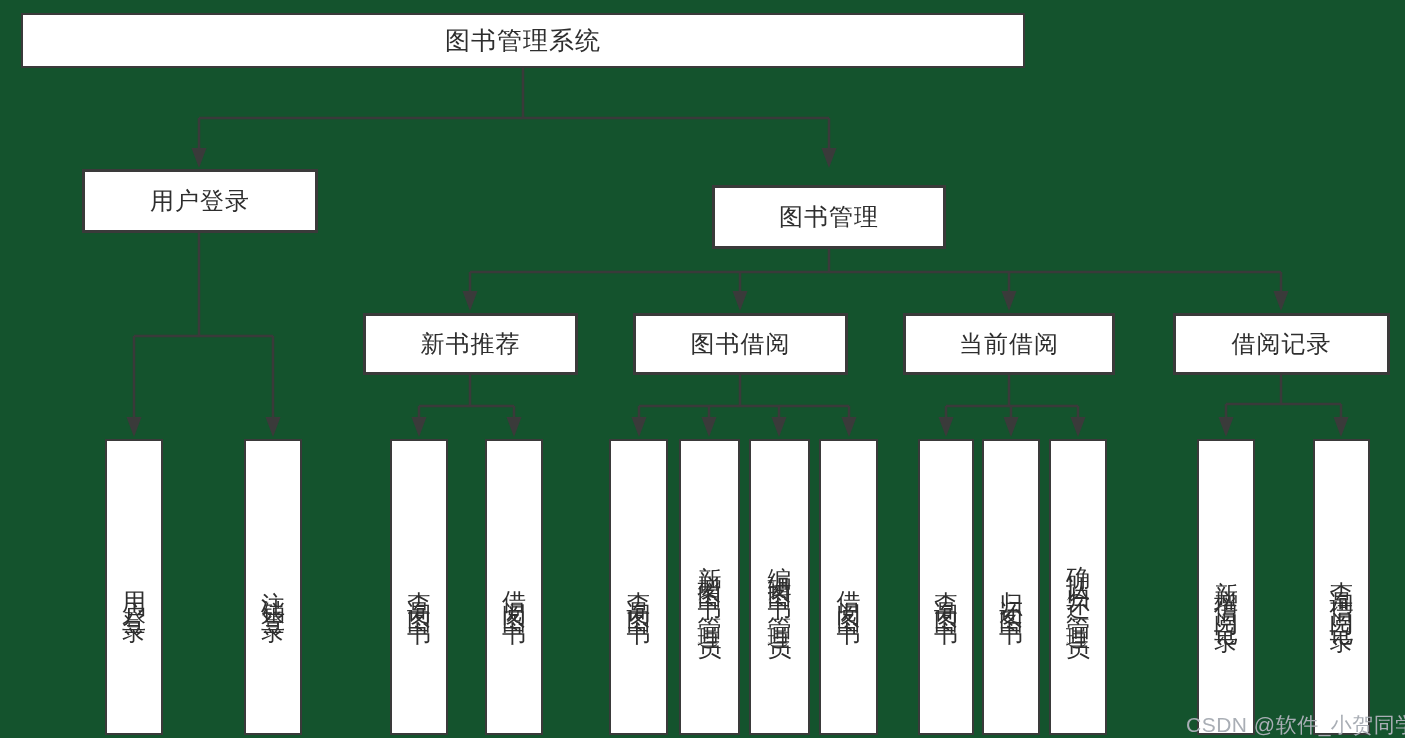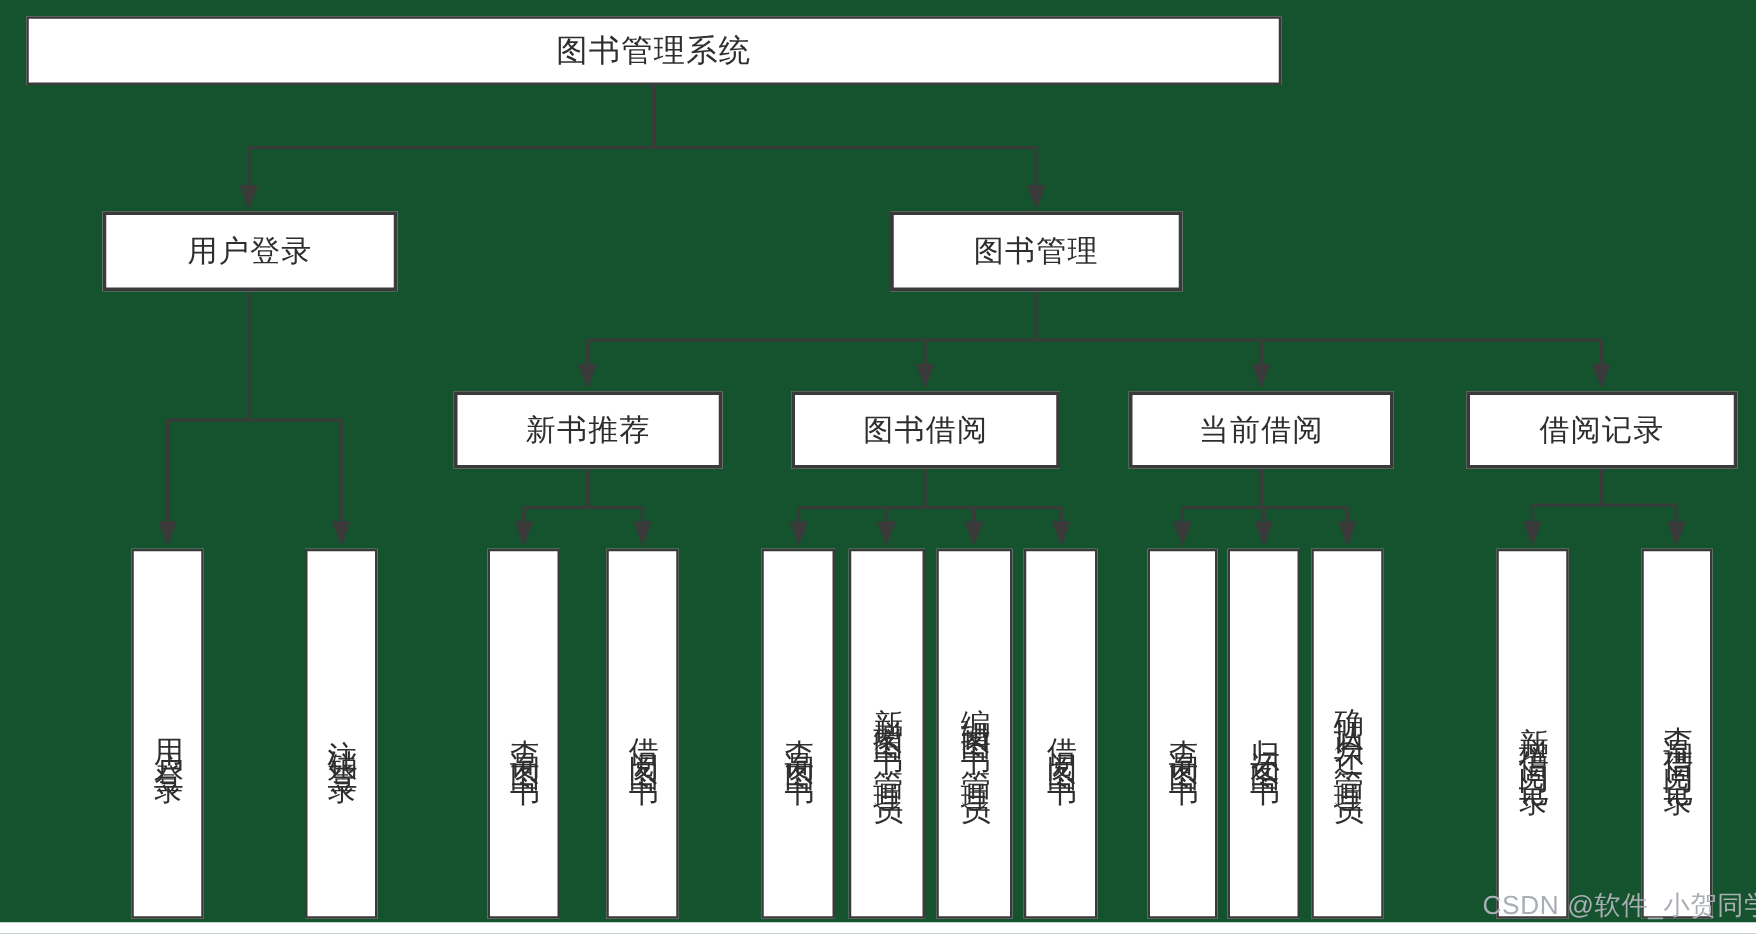--- a/index.html
+++ b/index.html
@@ -75,21 +75,21 @@
              M1333.5 417 L1348.5 417 L1341 437 Z" fill="#3a3a3a"></path>
   </svg>
 
   <div class="node hbox root" style="left:21px; top:13px; width:1004px; height:55px;">
     <span>图书管理系统</span>
   </div>
 
   <div class="node hbox" style="left:82px; top:169px; width:236px; height:64px;">
     <span>用户登录</span>
   </div>
-  <div class="node hbox" style="left:712px; top:169px; width:234px; height:64px;">
+  <div class="node hbox" style="left:712px; top:185px; width:234px; height:64px;">
     <span>图书管理</span>
   </div>
 
   <div class="node hbox" style="left:633px; top:313px; width:215px; height:62px;">
     <span>图书借阅</span>
   </div>
   <div class="node hbox" style="left:363px; top:313px; width:215px; height:62px;">
     <span>新书推荐</span>
   </div>
   <div class="node hbox" style="left:903px; top:313px; width:212px; height:62px;text-align:right;">

